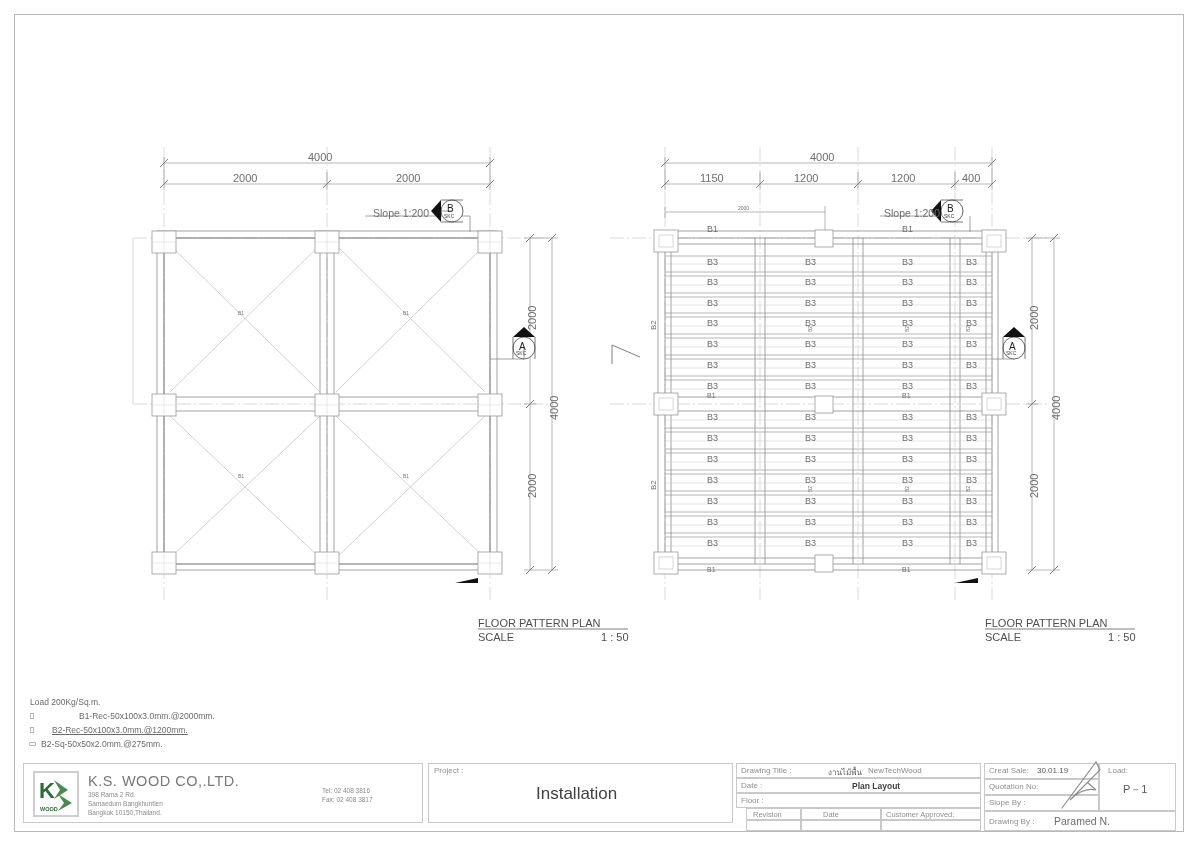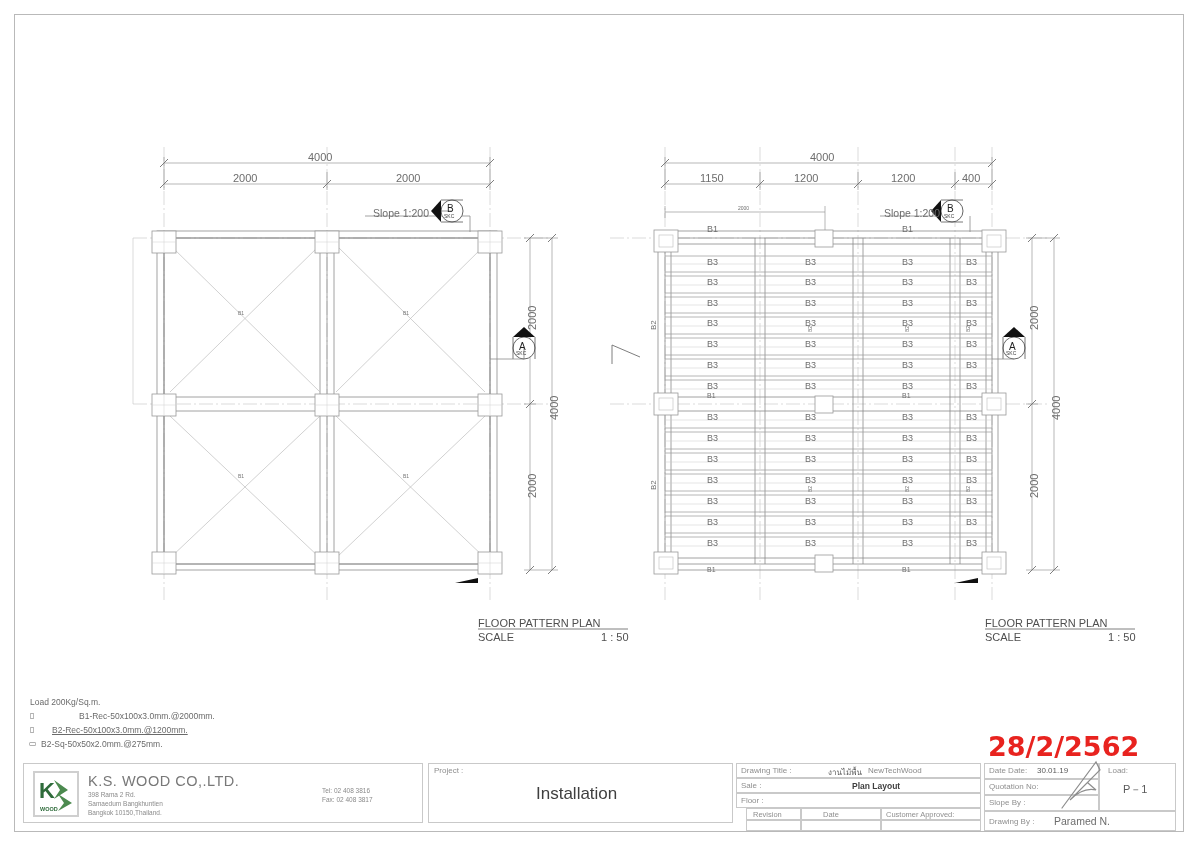--- a/index.html
+++ b/index.html
@@ -438,21 +438,20 @@
   <div>
     <div class="legend-line" style="left:30px;top:697px;font-size:8.5px;">Load 200Kg/Sq.m.</div>
     <div class="legend-line" style="left:30px;top:711px;font-size:8px;">▯</div>
     <div class="legend-line" style="left:41px;top:711px;font-size:8.5px;padding-left:38px;">B1-Rec-50x100x3.0mm.@2000mm.</div>
     <div class="legend-line" style="left:30px;top:725px;font-size:8px;">▯</div>
     <div class="legend-line" style="left:52px;top:725px;font-size:8.5px;text-decoration:underline;">B2-Rec-50x100x3.0mm.@1200mm.</div>
     <div class="legend-line" style="left:29px;top:739px;font-size:8px;">▭</div>
     <div class="legend-line" style="left:41px;top:739px;font-size:8.5px;">B2-Sq-50x50x2.0mm.@275mm.</div>
   </div>
 
-  <div id="datestamp" style="left:988px;top:731px;">28/2/2562</div>
 
   <div>
 
     <div class="tb-cell" style="left:23px;top:763px;width:400px;height:60px;"></div>
     <div id="logo-box" style="left:33px;top:771px;width:44px;height:44px;">
       <svg width="44" height="44">
         <rect x="0.5" y="0.5" width="43" height="43" fill="#fff" stroke="#cfcfcf"></rect>
         <text x="5" y="26" font-family="Liberation Sans, sans-serif" font-size="22" font-weight="bold" fill="#2e6b3a">K</text>
         <path d="M20,8 L34,18 L20,27 L26,18 Z" fill="#4c8a4f"></path>
         <path d="M24,22 L38,31 L24,39 L30,31 Z" fill="#4c8a4f"></path>
@@ -469,39 +468,39 @@
     <div class="tb-cell" style="left:428px;top:763px;width:305px;height:60px;"></div>
     <div class="tb-lbl" style="left:434px;top:766px;font-size:8px;">Project :</div>
     <div class="tb-val" style="left:536px;top:784px;font-size:17px;color:#3f3f3f;">Installation</div>
 
     <div class="tb-cell" style="left:736px;top:763px;width:245px;height:15px;"></div>
     <div class="tb-lbl" style="left:741px;top:766px;font-size:8px;">Drawing Title :</div>
     <div class="tb-val" style="left:828px;top:766px;font-size:8px;color:#555;">งานไม้พื้น</div>
     <div class="tb-val" style="left:868px;top:766px;font-size:8px;color:#8a8a8a;">NewTechWood</div>
 
     <div class="tb-cell" style="left:736px;top:778px;width:245px;height:15px;"></div>
-    <div class="tb-lbl" style="left:741px;top:781px;font-size:8px;">Sale :</div>
+    <div class="tb-lbl" style="left:741px;top:781px;font-size:8px;">Date :</div>
     <div class="tb-val" style="left:852px;top:781px;font-size:8.5px;color:#3f3f3f;font-weight:bold;">Plan Layout</div>
 
     <div class="tb-cell" style="left:736px;top:793px;width:245px;height:15px;"></div>
     <div class="tb-lbl" style="left:741px;top:796px;font-size:8px;">Floor :</div>
     <div class="tb-val" style="left:852px;top:796px;font-size:8.5px;"></div>
 
     <div class="tb-cell" style="left:746px;top:808px;width:55px;height:12px;"></div>
     <div class="tb-lbl" style="left:753px;top:810px;font-size:7.5px;">Revision</div>
     <div class="tb-cell" style="left:801px;top:808px;width:80px;height:12px;"></div>
     <div class="tb-lbl" style="left:823px;top:810px;font-size:7.5px;">Date</div>
     <div class="tb-cell" style="left:881px;top:808px;width:100px;height:12px;"></div>
     <div class="tb-lbl" style="left:886px;top:810px;font-size:7.5px;text-align:right;">Customer  Approved:</div>
     <div class="tb-cell" style="left:746px;top:820px;width:55px;height:11px;"></div>
     <div class="tb-cell" style="left:801px;top:820px;width:80px;height:11px;"></div>
     <div class="tb-cell" style="left:881px;top:820px;width:100px;height:11px;"></div>
 
     <div class="tb-cell" style="left:984px;top:763px;width:115px;height:16px;"></div>
-    <div class="tb-lbl" style="left:989px;top:766px;font-size:8px;">Date  Date:</div>
+    <div class="tb-lbl" style="left:989px;top:766px;font-size:8px;">Creat  Sale:</div>
     <div class="tb-val" style="left:1037px;top:766px;font-size:8px;color:#5a5a5a;">30.01.19</div>
 
     <div class="tb-cell" style="left:984px;top:779px;width:115px;height:16px;"></div>
     <div class="tb-lbl" style="left:989px;top:782px;font-size:8px;">Quotation  No:</div>
 
     <div class="tb-cell" style="left:984px;top:795px;width:115px;height:16px;"></div>
     <div class="tb-lbl" style="left:989px;top:798px;font-size:8px;">Slope  By :</div>
 
     <div class="tb-cell" style="left:984px;top:811px;width:192px;height:20px;"></div>
     <div class="tb-lbl" style="left:989px;top:817px;font-size:8px;">Drawing  By :</div>

